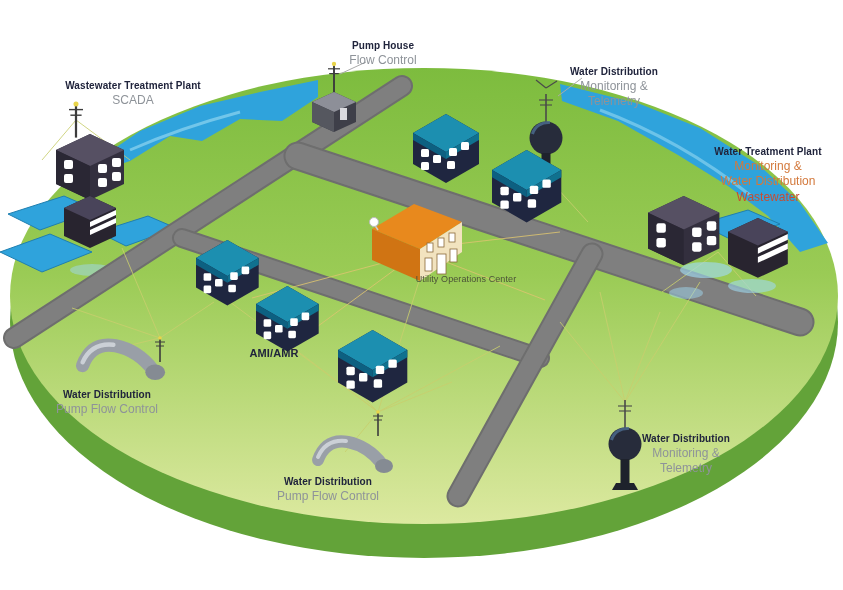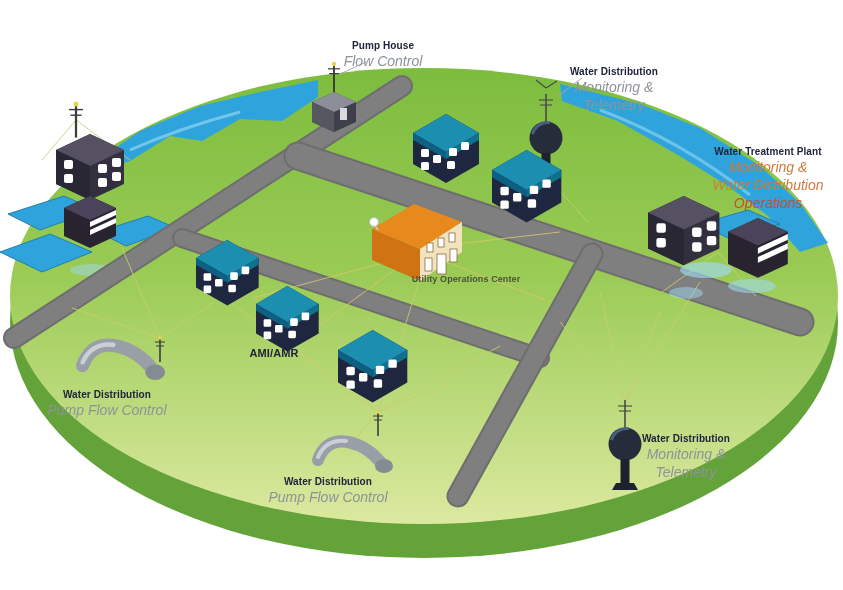--- a/index.html
+++ b/index.html
@@ -2,24 +2,24 @@
 <html><head>
 <meta charset="utf-8">
 <style>
   html,body{margin:0;padding:0;background:#ffffff;}
   .stage{position:relative;width:843px;height:590px;background:#ffffff;overflow:hidden;
          font-family:"Liberation Sans",sans-serif;}
   .stage svg{position:absolute;left:0;top:0;}
   .lbl{position:absolute;transform:translateX(-50%);text-align:center;line-height:1.28;
        white-space:nowrap;z-index:5;}
   .lbl .t{font-weight:bold;font-size:10px;color:#20243c;letter-spacing:.1px;}
-  .lbl .s{font-size:14px;color:#8e9399;font-style:italic;}
+  .lbl .s{font-size:12px;color:#8e9399;}
   .lbl.orange .s{color:#d3793c;}
   .lbl.orange .s.red{color:#c94b30;}
-  .lbl.ops .t{font-weight:bold;font-size:9px;color:#4b5238;}
+  .lbl.ops .t{font-weight:normal;font-size:9px;color:#4b5238;}
   .lbl.ami .t{font-size:11px;}
 </style>
 </head>
 <body>
 
 <div class="stage">
 
 <svg width="843" height="590" viewBox="0 0 843 590">
   <defs>
     <linearGradient id="grass" x1="0" y1="0" x2="0" y2="1">
@@ -222,37 +222,41 @@
   <g>
     <use href="#ant" transform="translate(378,412)"></use>
     <use href="#pipe" transform="translate(312,424)"></use>
   </g>
 
   <g>
     <use href="#tower" transform="translate(605,400)"></use>
   </g>
 </svg>
 
+<div class="lbl" style="left:133px;top:80px">
+  <div class="t">Wastewater Treatment Plant</div>
+  <div class="s">SCADA</div>
+</div>
 
 <div class="lbl" style="left:383px;top:40px">
   <div class="t">Pump House</div>
   <div class="s">Flow Control</div>
 </div>
 
 <div class="lbl" style="left:614px;top:66px">
   <div class="t">Water Distribution</div>
   <div class="s">Monitoring &amp;</div>
   <div class="s">Telemetry</div>
 </div>
 
 <div class="lbl orange" style="left:768px;top:146px">
   <div class="t">Water Treatment Plant</div>
   <div class="s">Monitoring &amp;</div>
   <div class="s">Water Distribution</div>
-  <div class="s red">Operations</div>
+  <div class="s red">Wastewater</div>
 </div>
 
 <div class="lbl ops" style="left:466px;top:274px">
   <div class="t">Utility Operations Center</div>
 </div>
 
 <div class="lbl ami" style="left:274px;top:346px">
   <div class="t">AMI/AMR</div>
 </div>
 

